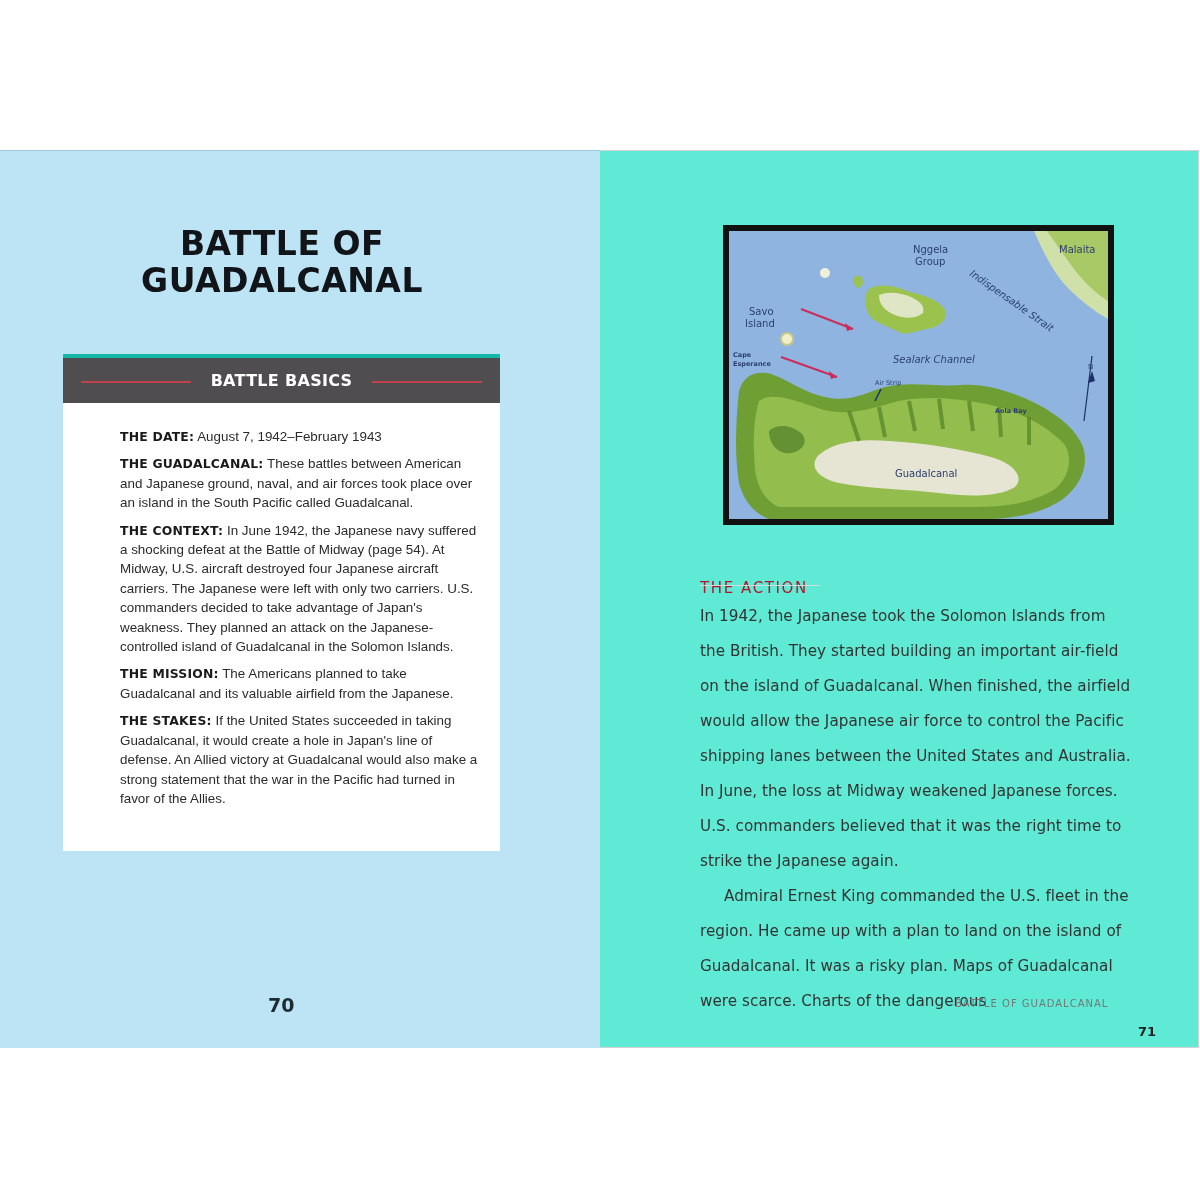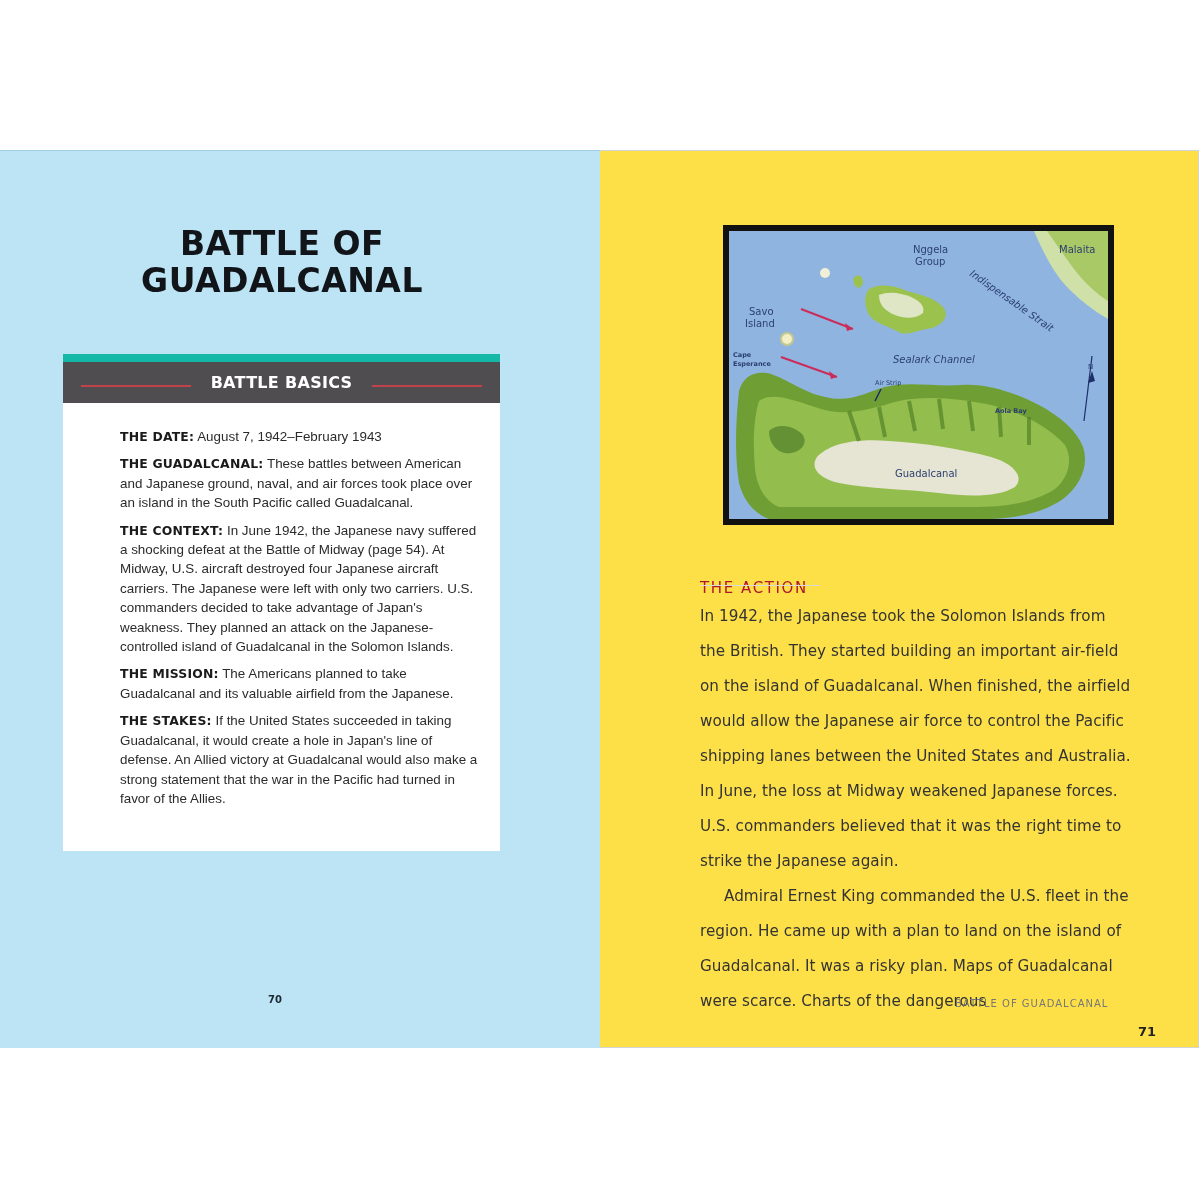--- a/index.html
+++ b/index.html
@@ -7,51 +7,51 @@
     width: 1200px; height: 1200px; background: #ffffff; position: relative; overflow: hidden;
     font-family: "DejaVu Sans", sans-serif;
   }
   .spread { position: absolute; left: 0; top: 150px; width: 1200px; height: 898px; }
   .page-left {
     position: absolute; left: 0; top: 0; width: 600px; height: 898px;
     background: #bde4f4; border-top: 1px solid #9fcbe0; box-sizing: border-box;
   }
   .page-right {
     position: absolute; left: 600px; top: 0; width: 599px; height: 898px;
-    background: #fde047; border: 1px solid #d4d4d4; border-left: none; box-sizing: border-box;
+    background: #5eead4; border: 1px solid #d4d4d4; border-left: none; box-sizing: border-box;
   }
   .chapter-title {
     position: absolute; left: 0; width: 564px; top: 74px; text-align: center;
     font-family: "DejaVu Sans", sans-serif; font-weight: bold; font-size: 33px; line-height: 37px;
     color: #111419; letter-spacing: 0.5px;
   }
   .chapter-title div { display: block; }
   .basics-header {
     position: absolute; left: 63px; top: 203px; width: 437px; height: 49px;
-    background: #4f4d4f; box-sizing: border-box; border-top: 8px solid #14b8a6;
+    background: #4f4d4f; box-sizing: border-box; border-top: 4px solid #14b8a6;
     display: flex; align-items: center; justify-content: center;
   }
   .basics-header .rule {
     position: absolute; top: 23px; height: 2px; background: #c0424a;
   }
   .basics-header .rule.l { left: 18px; width: 110px; }
   .basics-header .rule.r { right: 18px; width: 110px; }
   .basics-header .label {
     color: #ffffff; font-family: "DejaVu Sans", sans-serif; font-weight: bold; font-size: 16px; letter-spacing: 0.3px;
     position: relative;
   }
   .basics-body {
     position: absolute; left: 63px; top: 252px; width: 437px; height: 448px;
     background: #ffffff; box-sizing: border-box; padding: 24px 20px 0 21px;
   }
   .fact { font-family: "Liberation Sans", sans-serif; font-size: 13.4px; line-height: 19.4px; color: #2b2b2b; margin-bottom: 8px; margin-left: 36px; }
   .fact .k { font-family: "DejaVu Sans", sans-serif; font-weight: bold; font-size: 12.4px; color: #1a1a1a; letter-spacing: 0.2px; }
   .folio-left {
     position: absolute; left: 268px; top: 843px; font-family: "DejaVu Sans", sans-serif; font-weight: bold;
-    font-size: 10px; color: #1c2a33;
+    font-size: 19px; color: #1c2a33;
   }
   .map {
     position: absolute; left: 123px; top: 74px; width: 391px; height: 300px;
     background: #111; padding: 6px; box-sizing: border-box;
   }
   .map svg { display: block; width: 100%; height: 100%; }
   .section-head {
     position: absolute; left: 100px; top: 428px; font-family: "DejaVu Sans", sans-serif; font-weight: normal;
     font-size: 15px; letter-spacing: 1.6px; color: #b0182a;
   }

